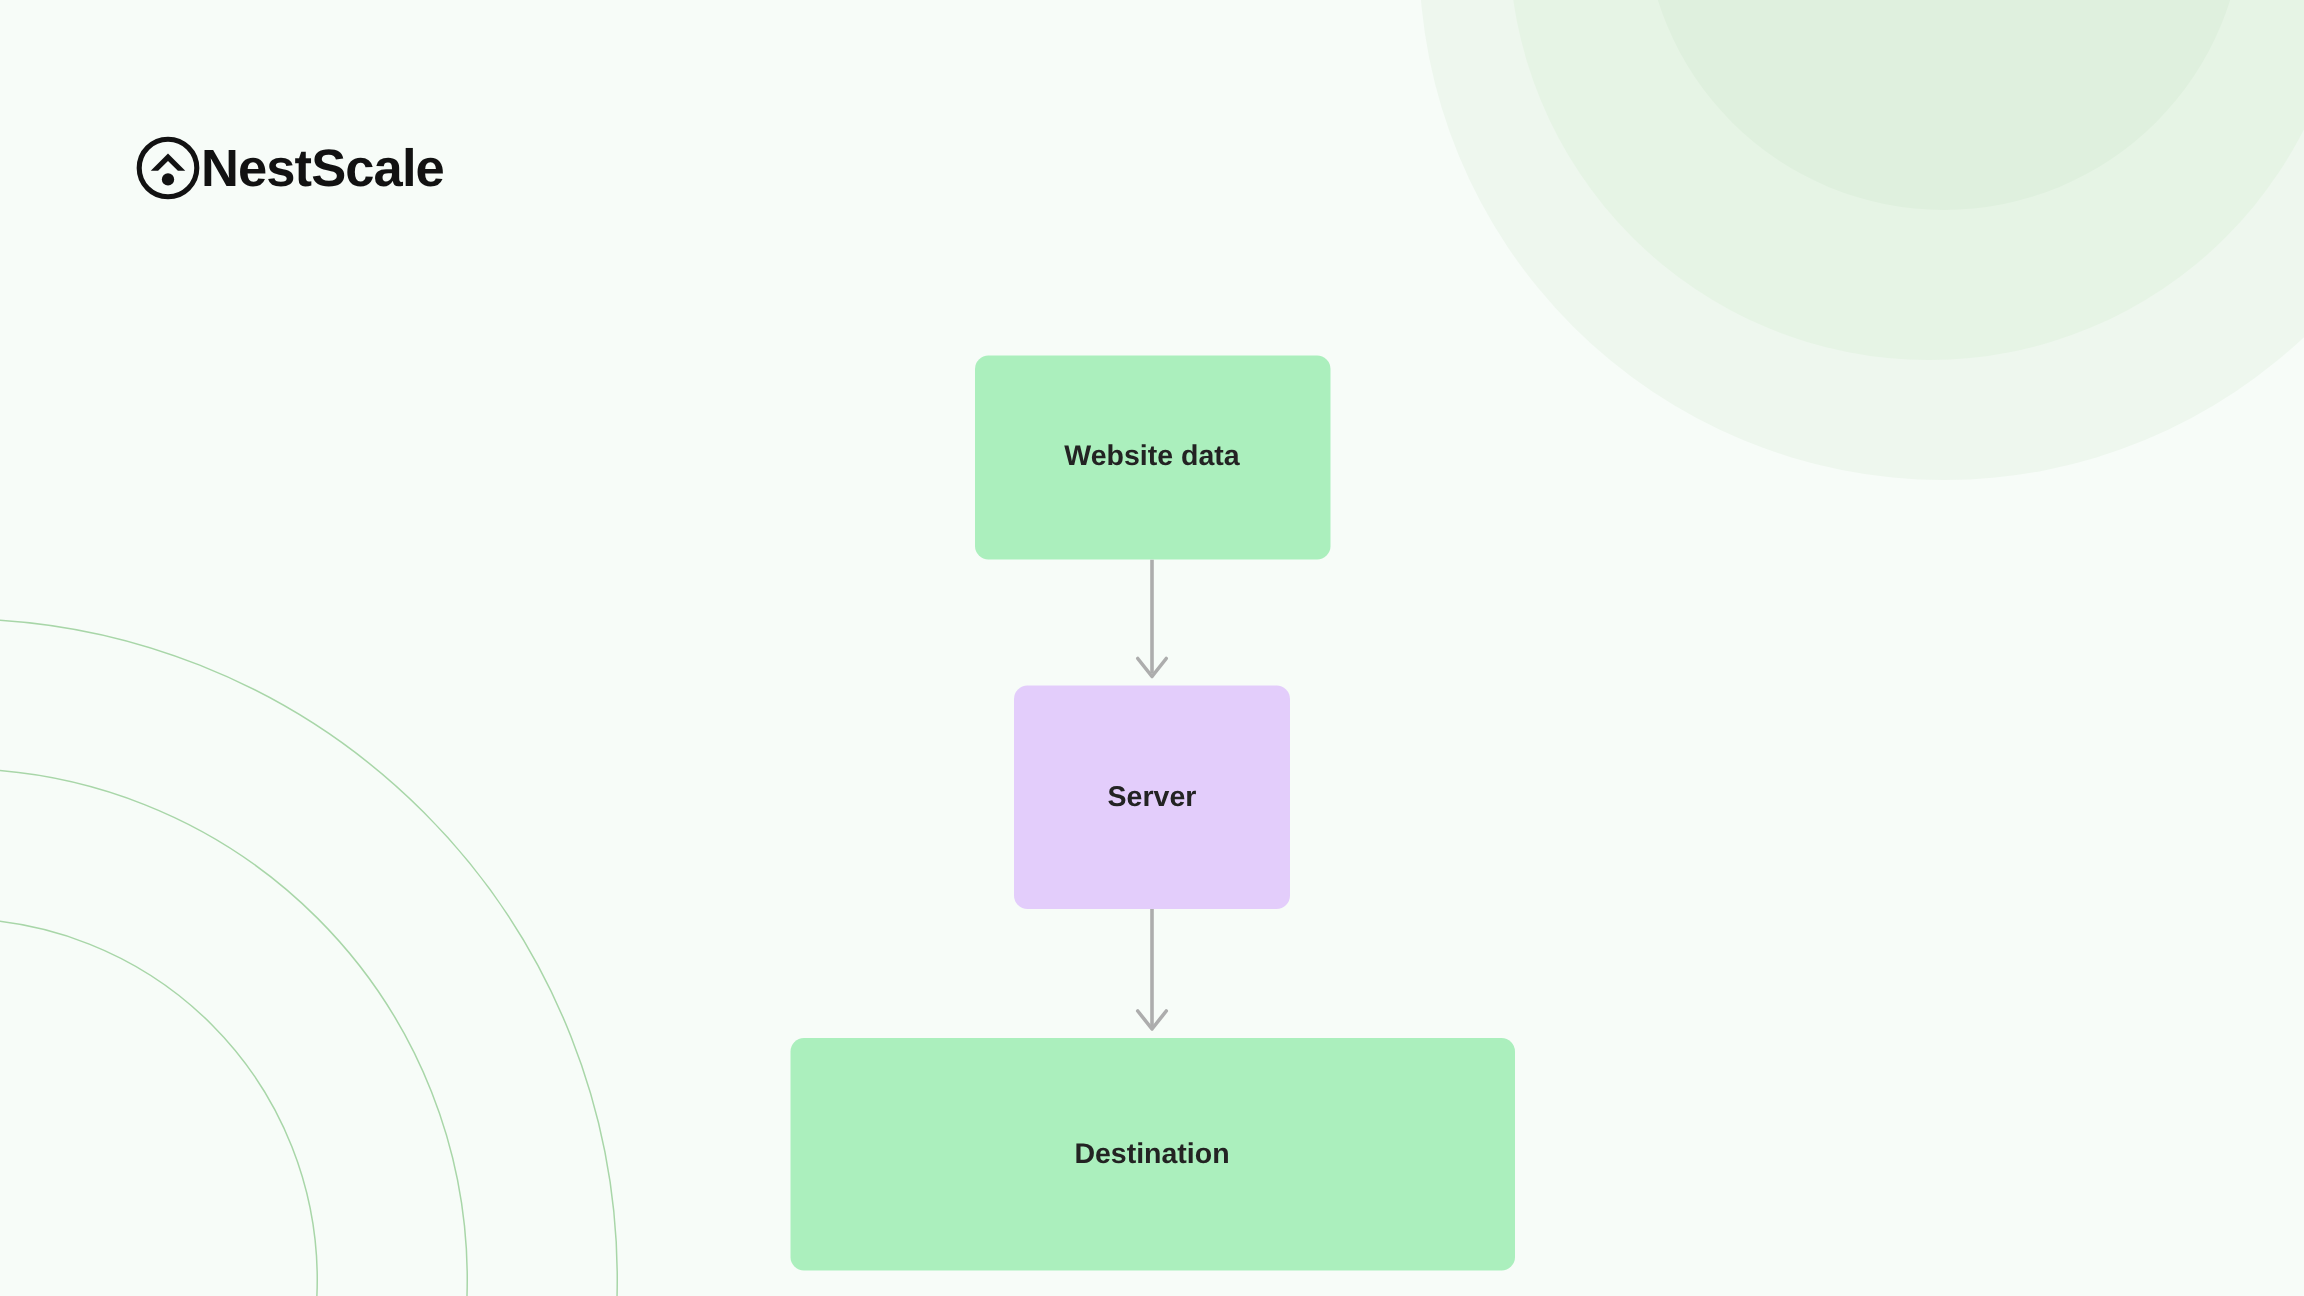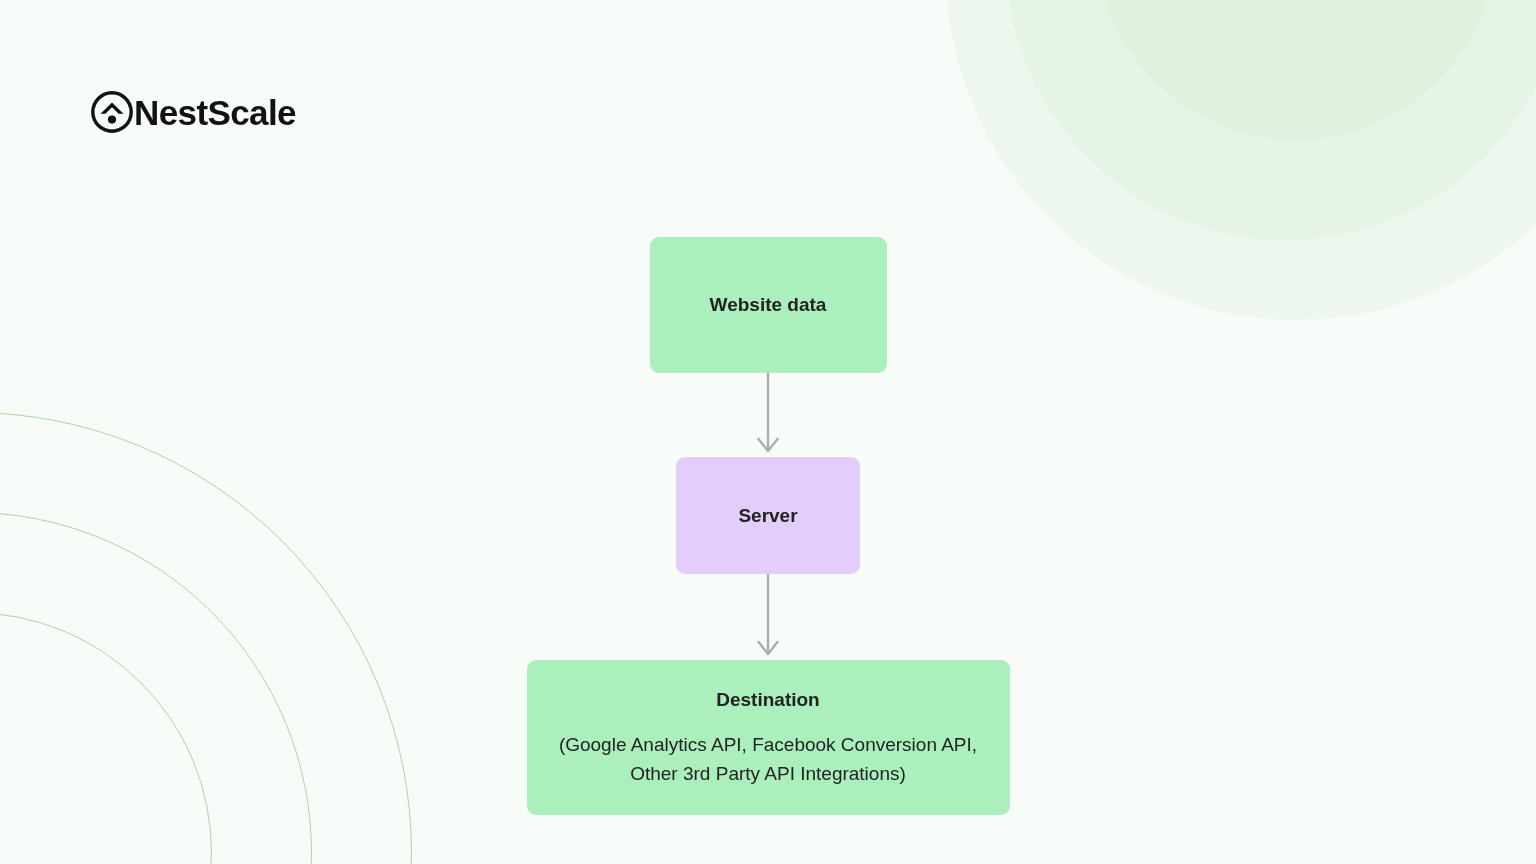--- a/index.html
+++ b/index.html
@@ -130,21 +130,21 @@
     color: #232323;
   }
 
   .node-website {
     width: 237px;
     height: 136px;
     background: #abefbd;
   }
   .node-server {
     width: 184px;
-    height: 117px;
+    height: 149px;
     background: #e3cdfb;
   }
   .node-destination {
     width: 483px;
     height: 155px;
     background: #abefbd;
     padding: 0 18px;
     gap: 16px;
   }
 
@@ -212,19 +212,17 @@
 
     <span>
       <svg class="connector connector-2" viewBox="0 0 30 86" xmlns="http://www.w3.org/2000/svg">
         <line x1="15" y1="0" x2="15" y2="78" stroke="#adadad" stroke-width="2.4"></line>
         <path d="M5.5 68 L15 80 L24.5 68" fill="none" stroke="#adadad" stroke-width="2.4" stroke-linecap="round" stroke-linejoin="round"></path>
       </svg>
     </span>
 
     <div class="node node-destination">
       <div class="node-title">Destination</div>
-      <div class="node-sub">(Google Analytics API, Facebook Conversion API,
-Other 3rd Party API  Integrations)</div>
     </div>
 
   </div>
 
 </div>
 
 </body></html>

